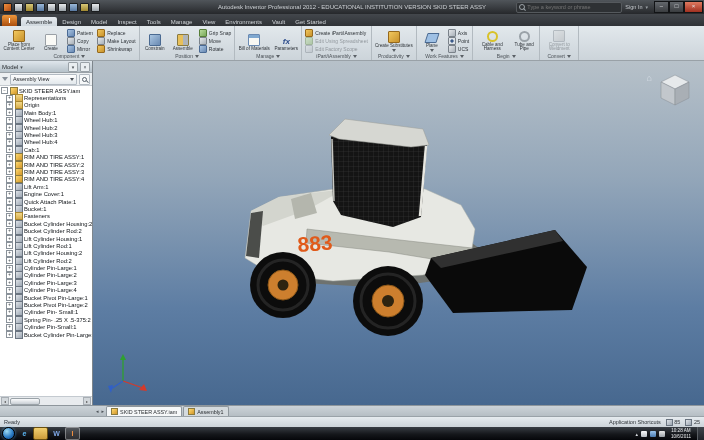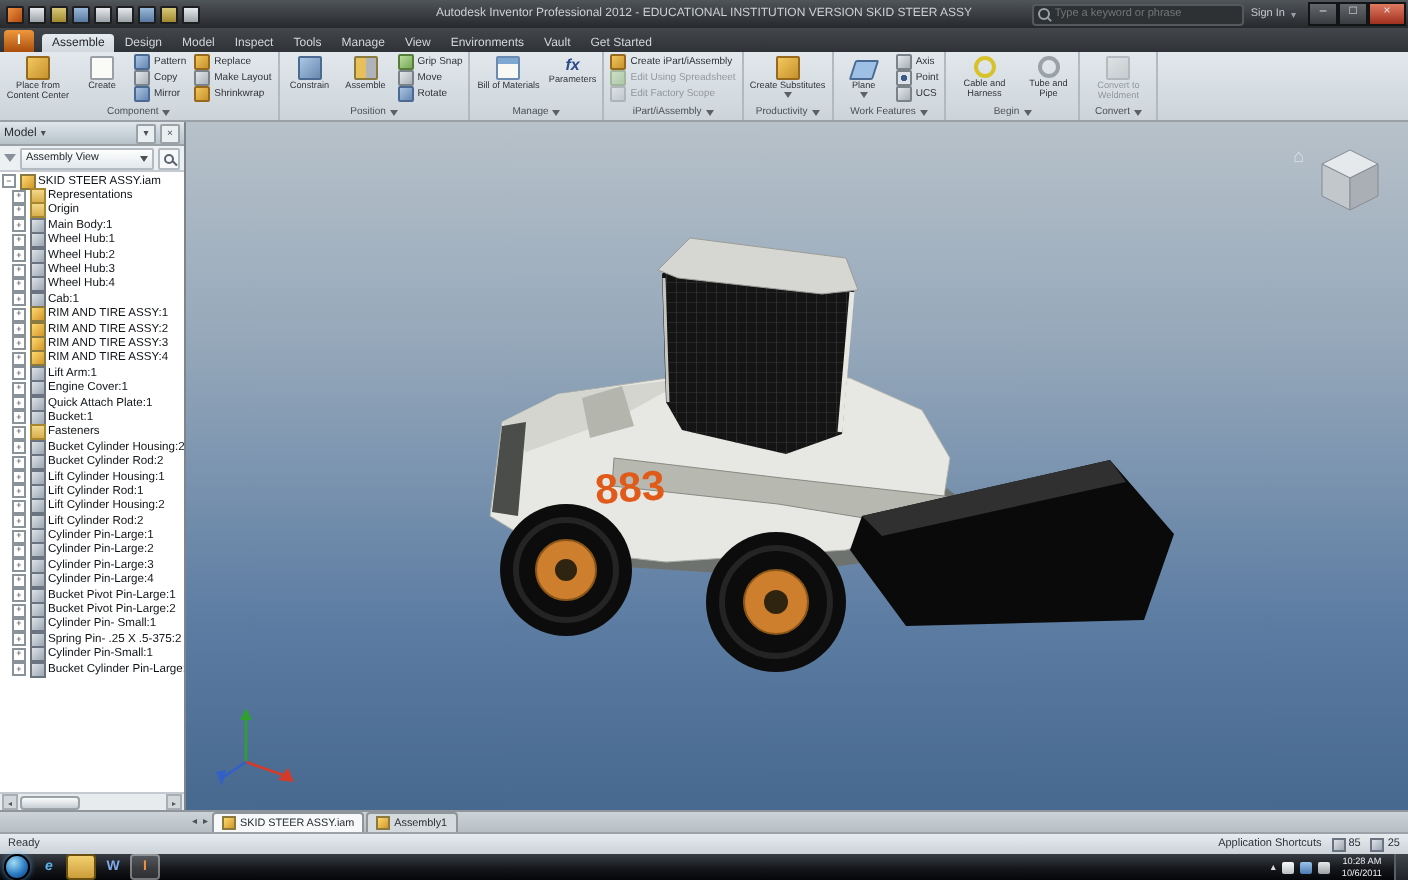--- a/index.html
+++ b/index.html
@@ -28,21 +28,21 @@
   .wb.close{background:linear-gradient(#e07a60,#a03020);width:17px;}
   
   .tabrow{height:12px;flex:none;background:linear-gradient(#43474c,#2f3236);display:flex;align-items:flex-end;padding-left:2px;}
   .appbtn{width:15px;height:11px;background:linear-gradient(#f0983c,#aa4e0e);color:#fff;font-size:7px;font-weight:bold;
           display:flex;align-items:center;justify-content:center;border-radius:2px 2px 0 0;margin-right:4px;}
   .rtab{font-size:6px;color:#d2d6da;padding:2px 5px 1px;border-radius:2px 2px 0 0;white-space:nowrap;}
   .rtab.active{background:linear-gradient(#e6ebef,#d0d8de);color:#1e2226;}
   
   .ribbon{height:34px;flex:none;background:linear-gradient(#e2e8ec,#ccd4da);display:flex;border-bottom:1px solid #99a1a7;}
   .rgroup{flex:none;display:flex;flex-direction:column;border-right:1px solid #b2bac0;padding:1px 2px 0;}
-  .rgroup-body{flex:1;display:flex;align-items:flex-start;gap:2px;}
+  .rgroup-body{flex:1;display:flex;align-items:flex-end;gap:2px;}
   .rgroup-label{height:8px;font-size:5px;color:#4a5056;display:flex;align-items:center;justify-content:center;gap:2px;white-space:nowrap;}
   .gl-caret{width:0;height:0;border-left:2px solid transparent;border-right:2px solid transparent;border-top:3px solid #5a6066;}
   .bigbtn{display:flex;flex-direction:column;align-items:center;width:34px;padding-top:1px;font-size:4.6px;color:#2e3338;
           text-align:center;line-height:4.6px;border-radius:2px;overflow:hidden;}
   .bigbtn.narrow{width:26px;}
   .bigbtn.wide{width:40px;}
   .bicon{width:10px;height:10px;margin-bottom:1px;border-radius:1px;flex:none;border:0.5px solid #7a828a;}
   .place-icon,.substitutes-icon{background:linear-gradient(135deg,#f2c85e,#c8922c);border-color:#96691c;}
   .create-icon{background:#fafaf6;border-color:#9aa0a6;}
   .constrain-icon{background:linear-gradient(135deg,#aac6e2,#6a8ab2);border-color:#4a6a92;}

